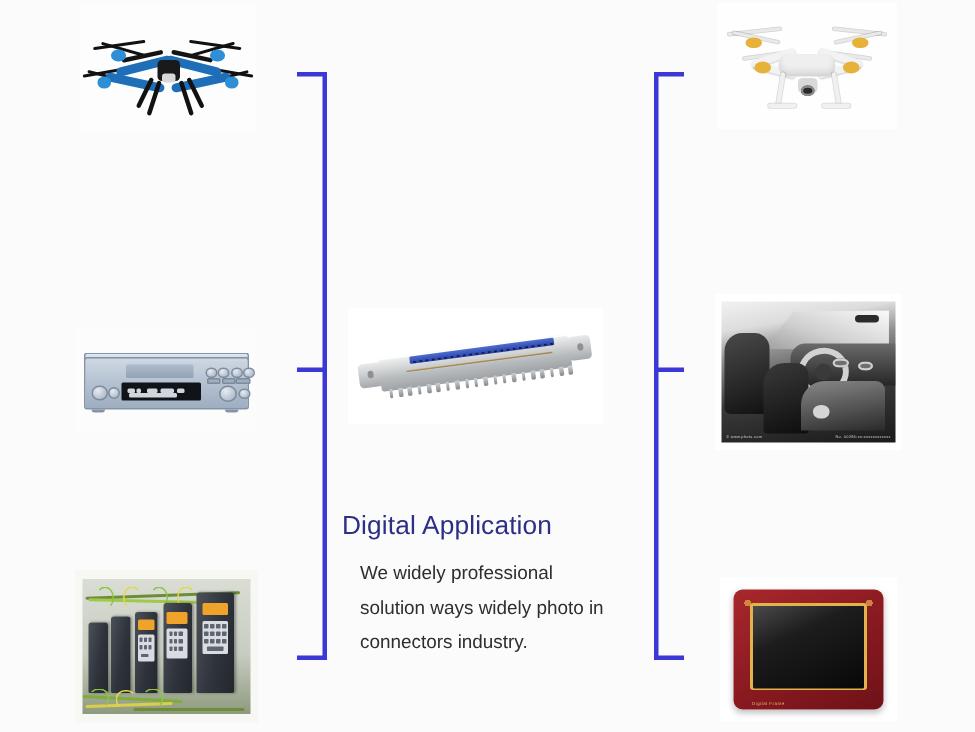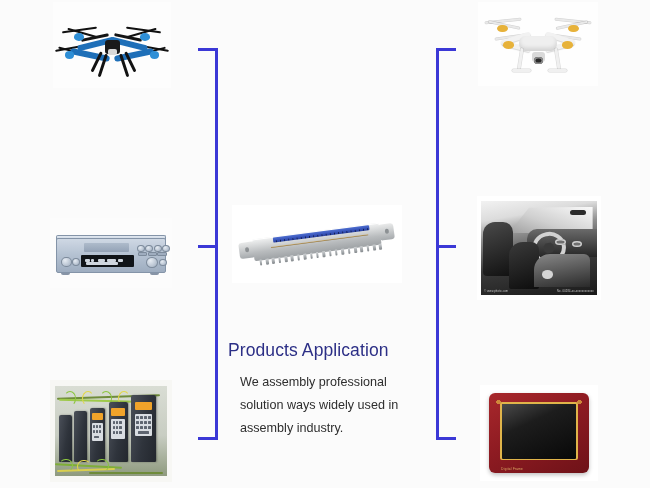--- a/index.html
+++ b/index.html
@@ -580,21 +580,21 @@
           <div class="cn-pin" style="left:83.2%;"></div>
           <div class="cn-pin" style="left:88.4%;"></div>
           <div class="cn-pin" style="left:93.6%;"></div>
           <div class="cn-pin" style="left:98.8%;"></div>
         </div>
       </div>
     </div>
   </div>
 
   <div id="text-block">
-    <div id="products-title">Products Application</div>
+    <div id="products-title">Digital Application</div>
     <div id="products-desc">
-      <div>We assembly professional</div>
-      <div>solution ways widely used in</div>
-      <div>assembly industry.</div>
+      <div>We widely professional</div>
+      <div>solution ways widely photo in</div>
+      <div>connectors industry.</div>
     </div>
   </div>
 
 </div>
 
 </body></html>

